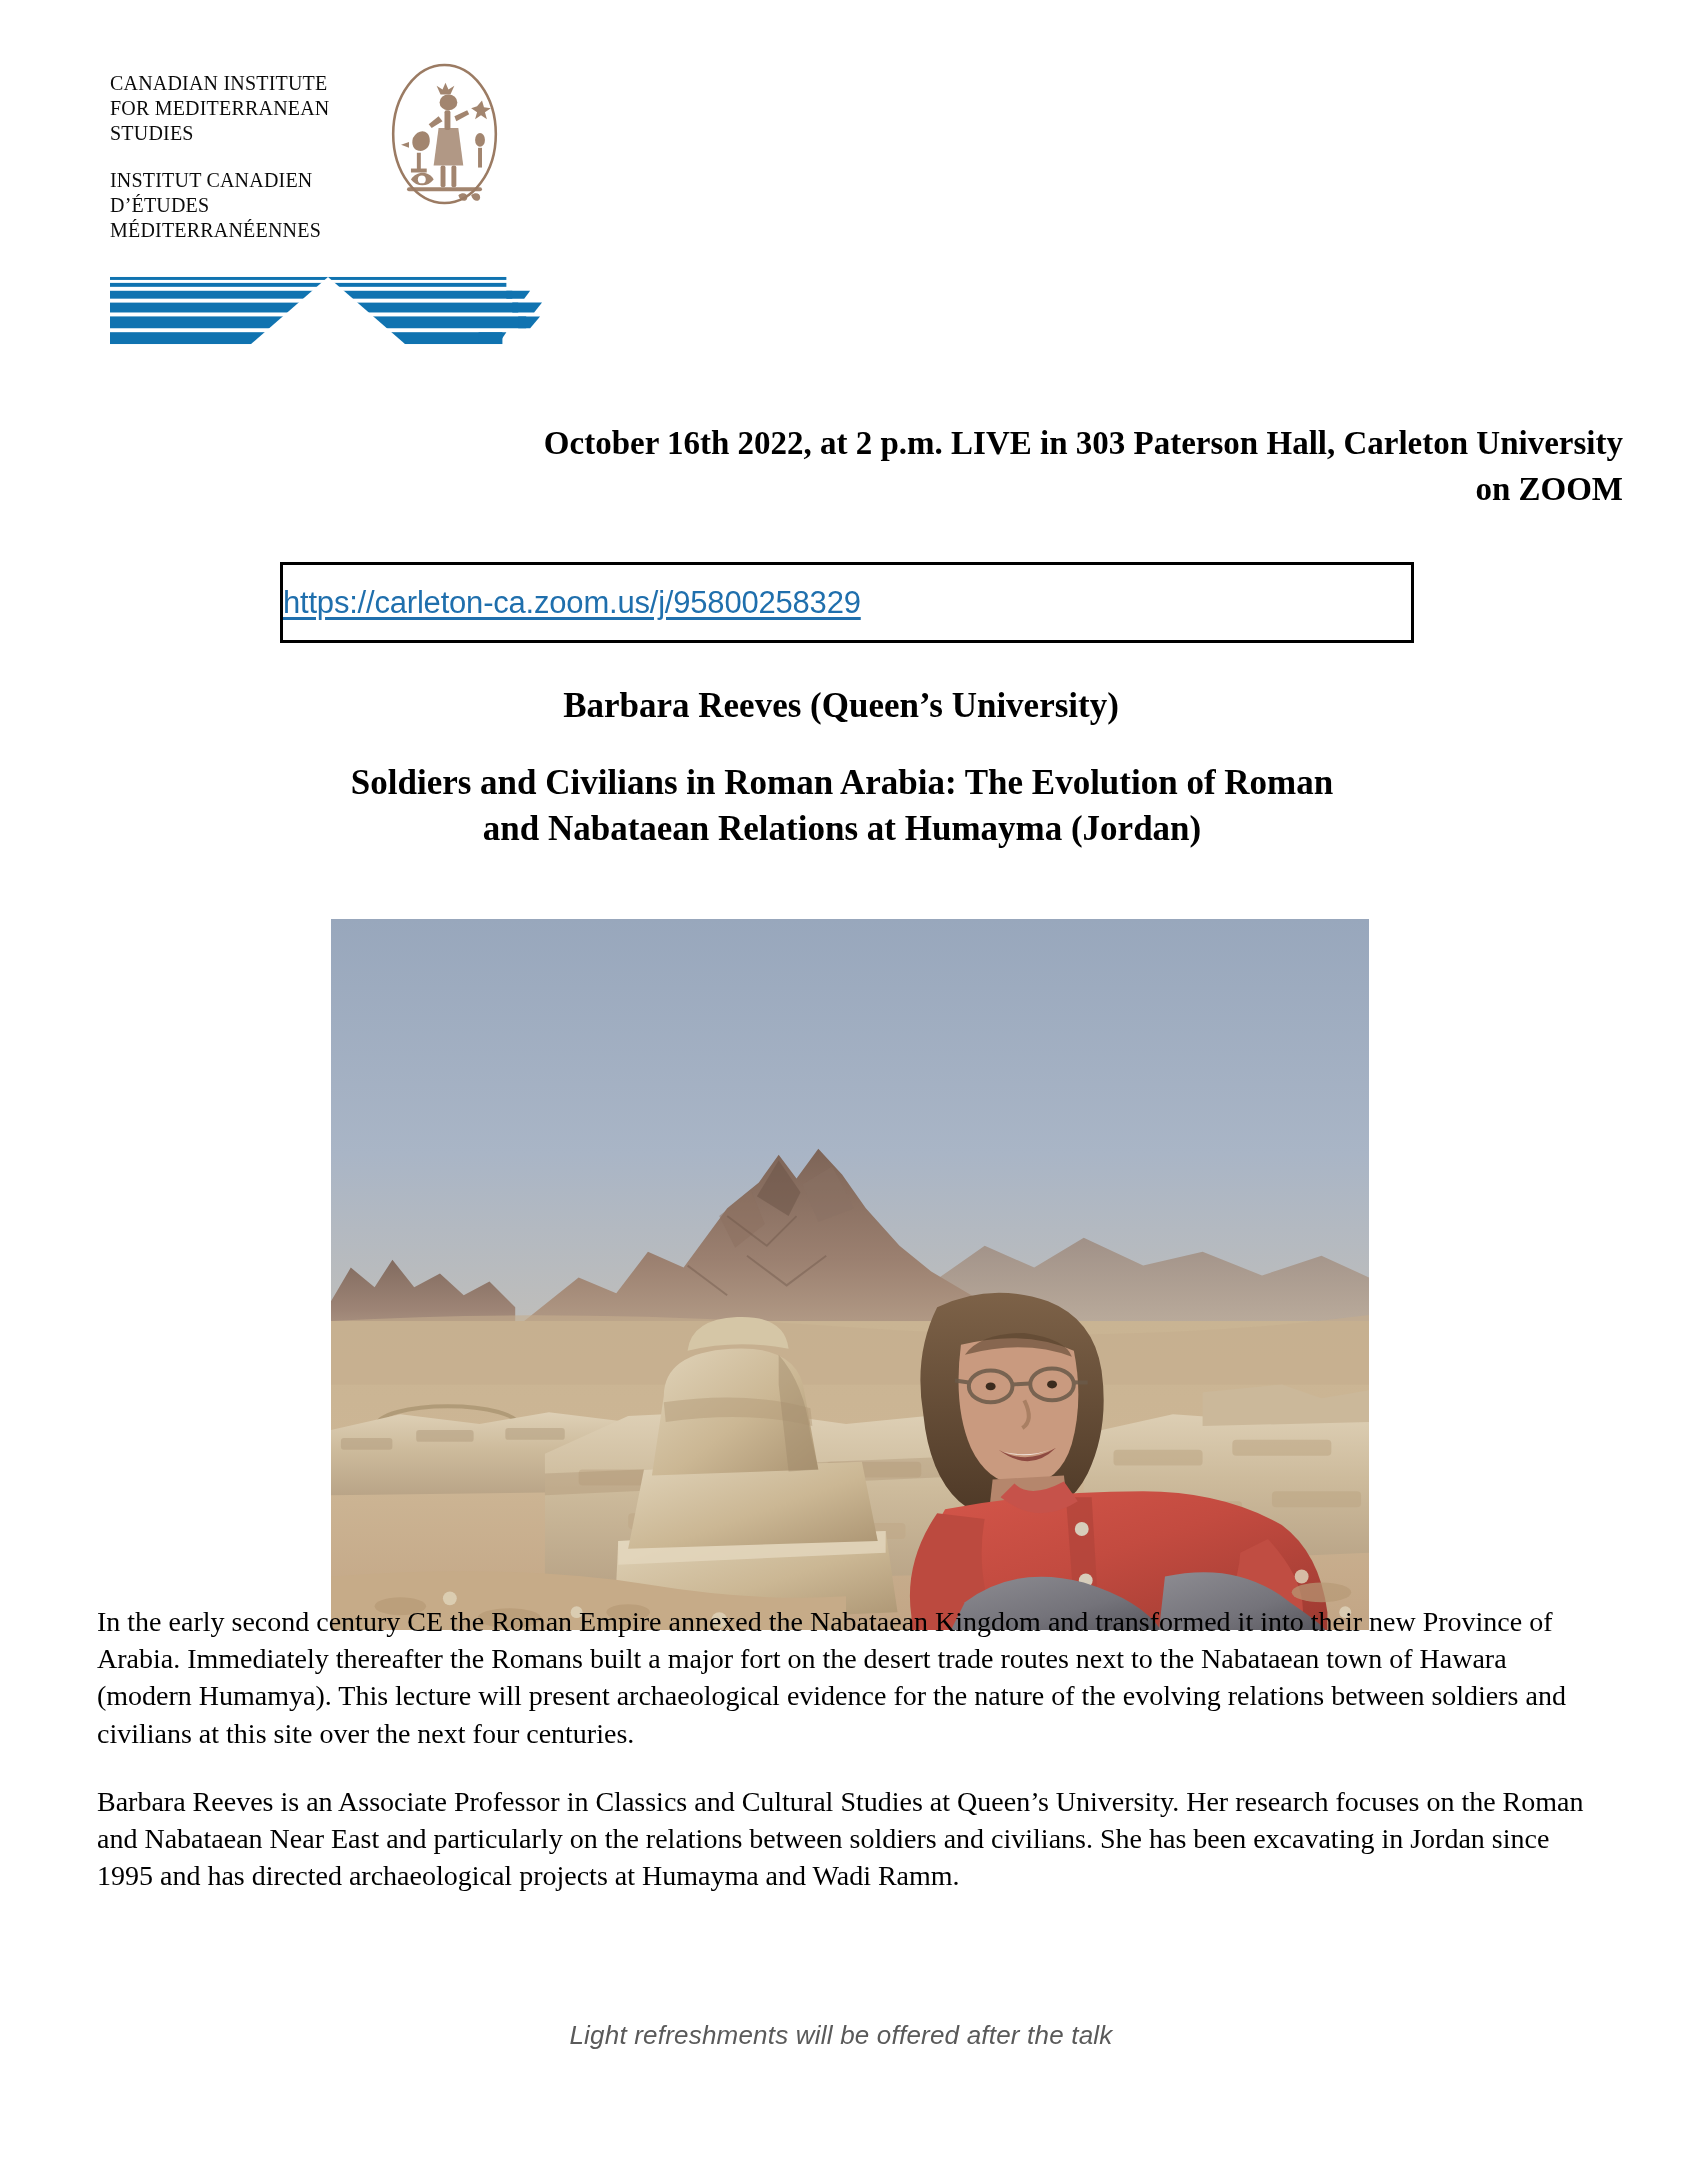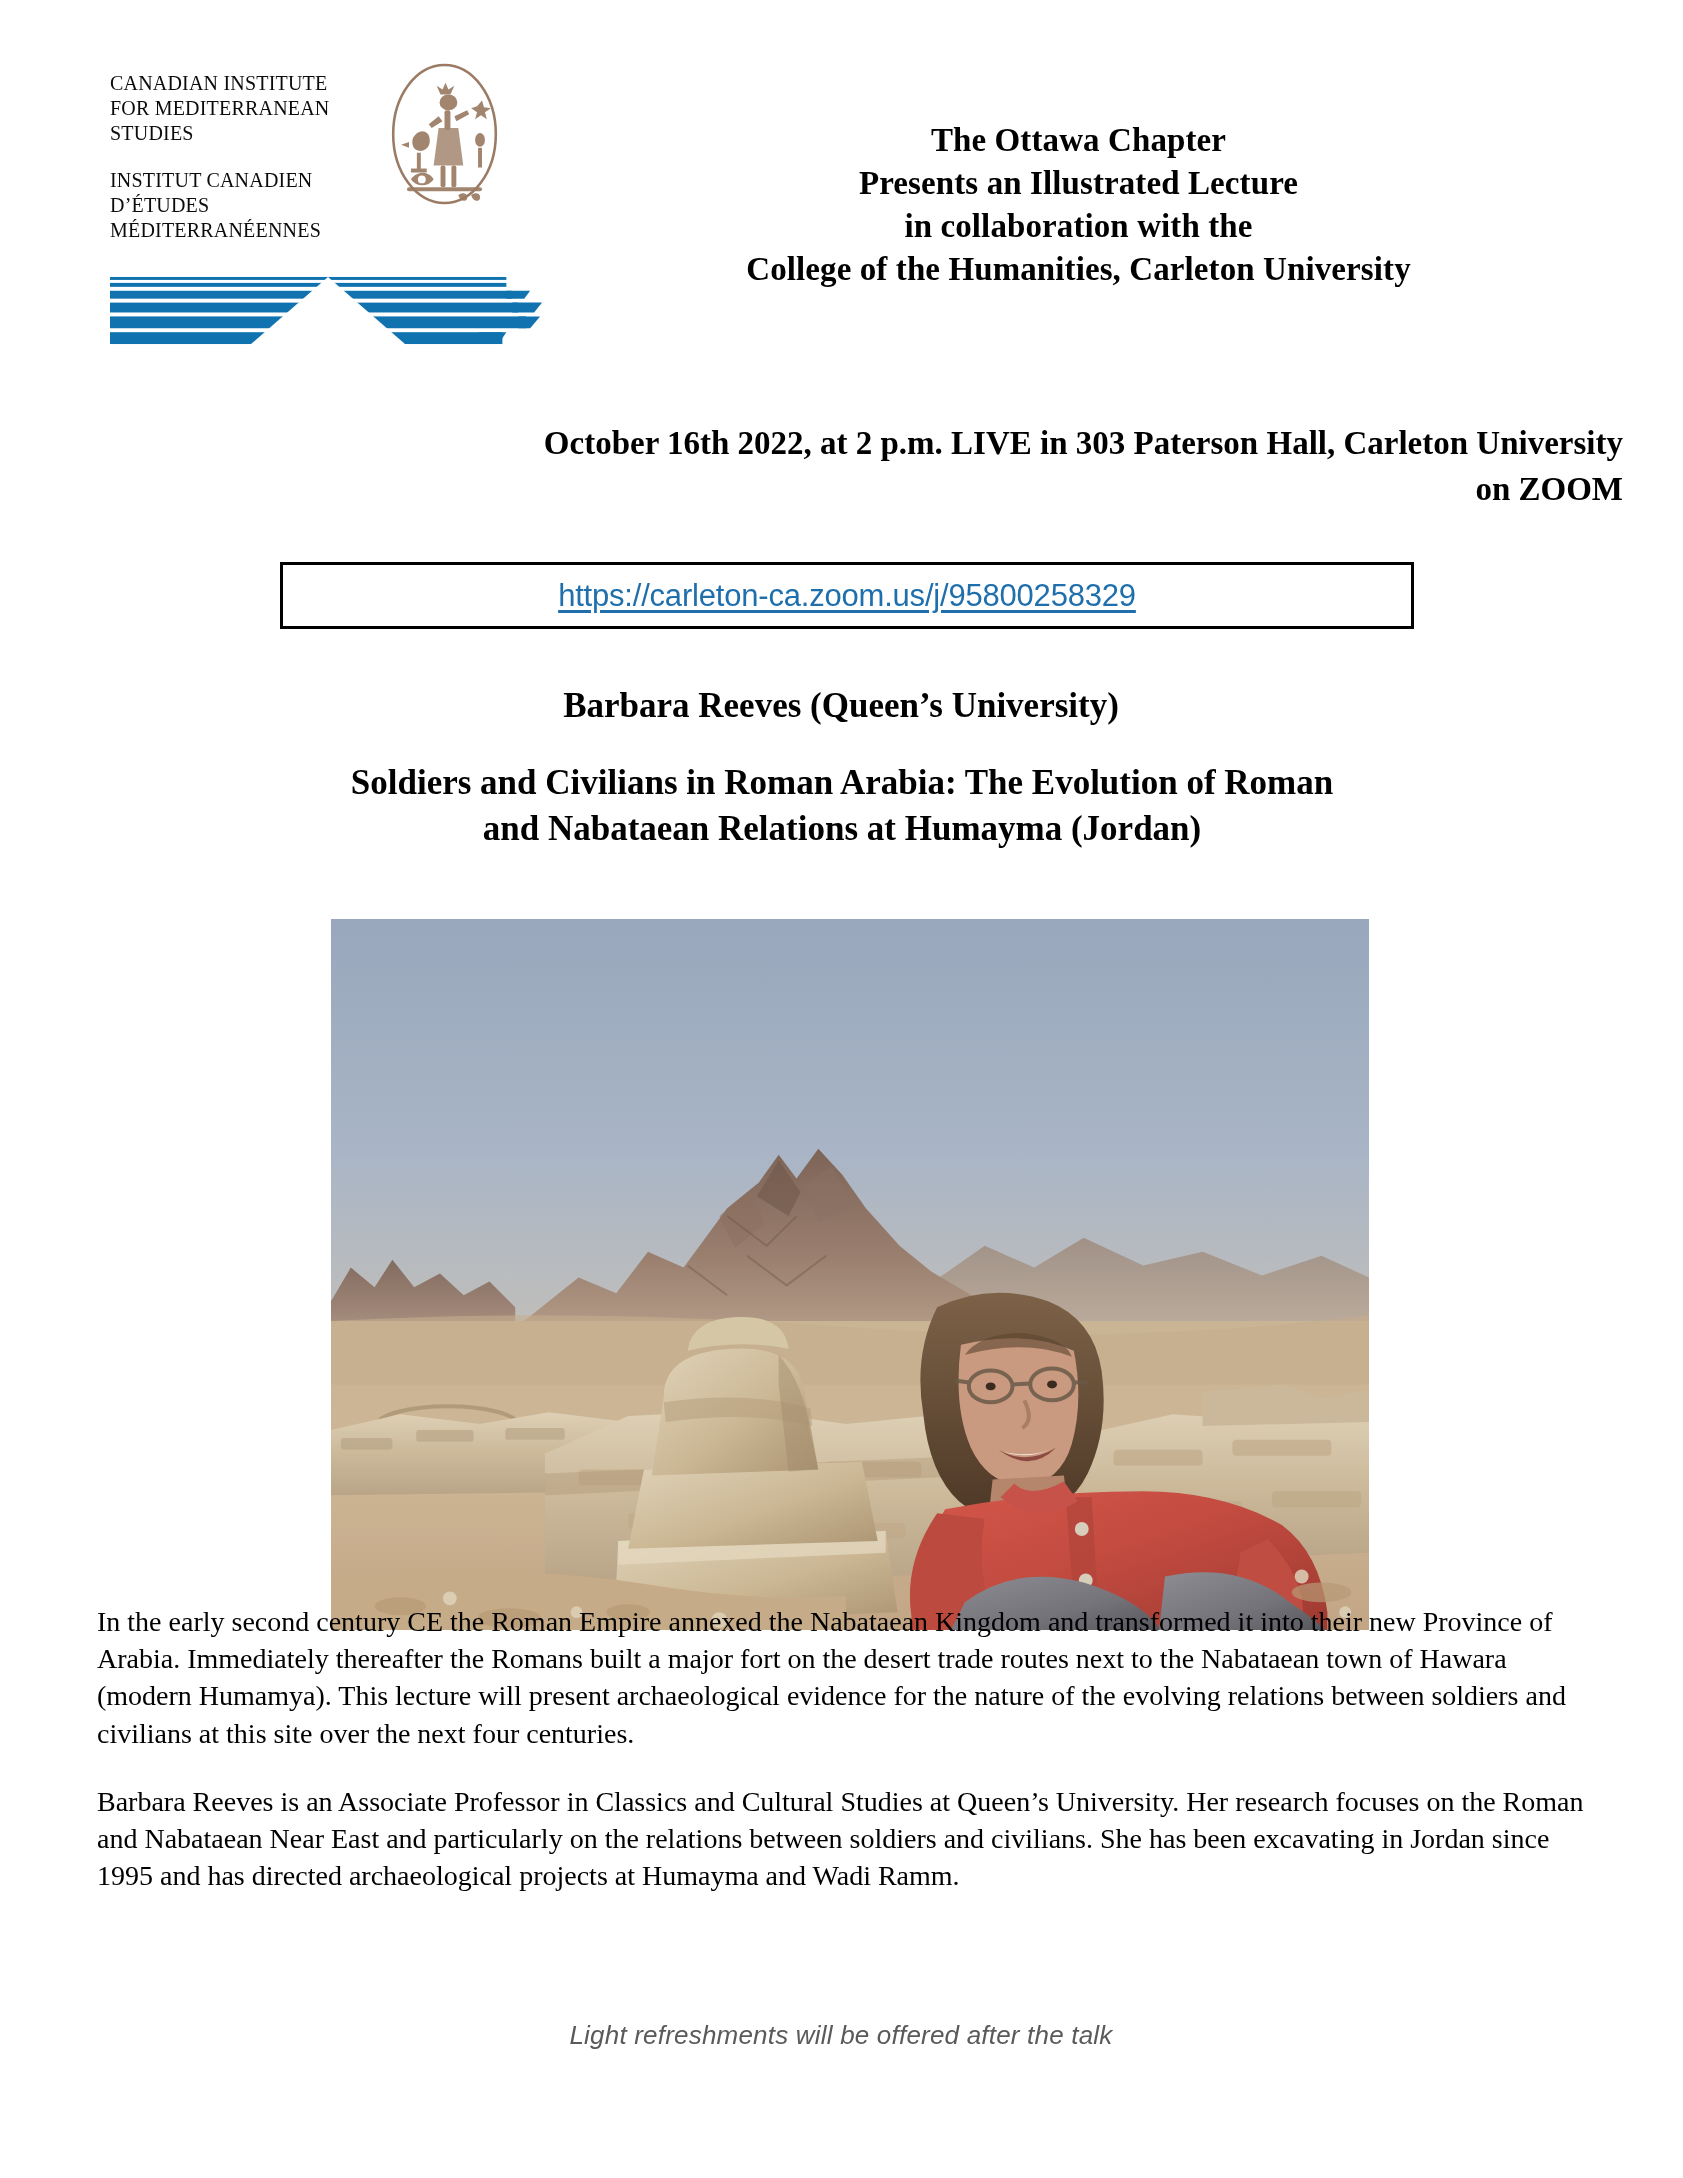--- a/index.html
+++ b/index.html
@@ -97,26 +97,25 @@
     margin-top: 16px;
   }
   .datetime .dl { display: block; }
 
   
   .zoom-box {
     position: absolute;
     left: 280px;
     top: 562px;
     width: 1134px;
-    height: 67px;
+    height: 81px;
     border: 3px solid #000000;
     box-sizing: border-box;
     display: flex;
     align-items: center;
-    justify-content: center;
     background: #ffffff;
   }
   .zoom-link {
     font-family: "Liberation Sans", "DejaVu Sans", sans-serif;
     font-size: 31px;
     color: #1f6fad;
     text-decoration: underline;
     text-underline-offset: 4px;
     letter-spacing: -0.2px;
     white-space: nowrap;
@@ -267,26 +266,20 @@
           <g fill="#1073b0">
             <polygon points="400,16 424,16 418,24 400,24"></polygon>
             <polygon points="406,28 436,28 428,38 406,38"></polygon>
             <polygon points="412,42 434,42 424,54 412,54"></polygon>
             <polygon points="372,58 400,58 392,70 372,70"></polygon>
           </g>
         </svg>
       </div>
     </div>
 
-    <div class="head-text">
-      <span class="hl">The Ottawa Chapter</span>
-      <span class="hl">Presents an Illustrated Lecture</span>
-      <span class="hl">in collaboration with the</span>
-      <span class="hl">College of the Humanities, Carleton University</span>
-    </div>
   </div>
 
   <div class="datetime">
     <span class="dl">October 16th 2022, at 2 p.m. LIVE in 303 Paterson Hall, Carleton University</span>
     <span class="dl">on ZOOM</span>
   </div>
 
   <div class="zoom-box">
     <a class="zoom-link" href="#">https://carleton-ca.zoom.us/j/95800258329</a>
   </div>

